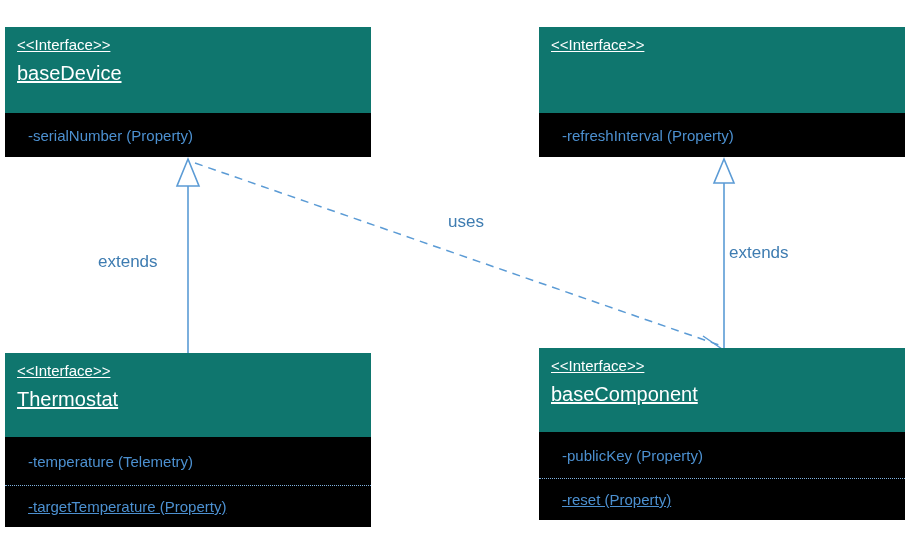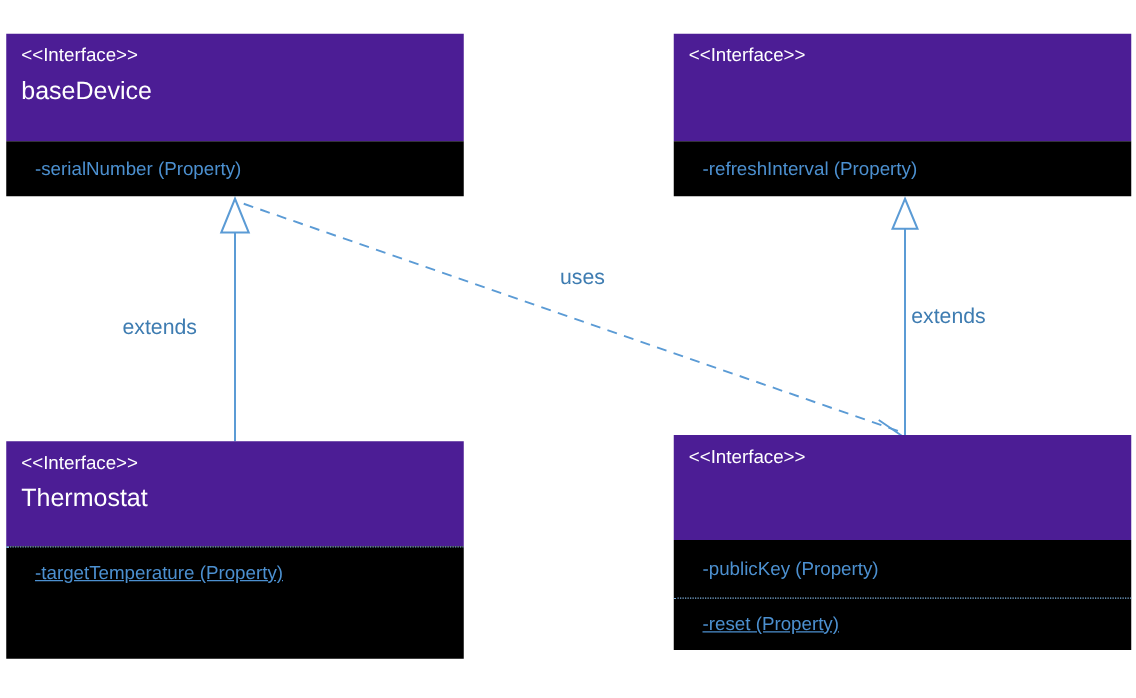--- a/index.html
+++ b/index.html
@@ -15,25 +15,26 @@
     width: 909px;
     height: 558px;
     background: #ffffff;
     overflow: hidden;
   }
   .uml-class {
     position: absolute;
     box-sizing: border-box;
   }
   .uml-header {
-    background: #4c1d95;
+    background: #0f766e;
     color: #ffffff;
     box-sizing: border-box;
     padding: 8px 0 0 12px;
     overflow: hidden;
+    text-decoration: underline;
   }
   .stereotype {
     font-size: 15px;
     line-height: 20px;
     color: #ffffff;
     white-space: nowrap;
   }
   .class-name {
     font-size: 20px;
     line-height: 30px;
@@ -123,27 +124,29 @@
       <div class="member-row" style="height:44px;">-refreshInterval (Property)</div>
     </div>
   </div>
 
   <div class="uml-class" style="left:5px; top:353px; width:366px; height:174px;">
     <div class="uml-header" style="height:84px;">
       <div class="stereotype">&lt;&lt;Interface&gt;&gt;</div>
       <div class="class-name">Thermostat</div>
     </div>
     <div class="uml-body" style="height:90px;">
+      <div class="member-row" style="height:48px;">-temperature (Telemetry)</div>
       <div class="member-row sep" style="height:42px;">-targetTemperature (Property)</div>
     </div>
   </div>
 
   <div class="uml-class" style="left:539px; top:348px; width:366px; height:172px;">
     <div class="uml-header" style="height:84px;">
       <div class="stereotype">&lt;&lt;Interface&gt;&gt;</div>
+      <div class="class-name">baseComponent</div>
     </div>
     <div class="uml-body" style="height:88px;">
       <div class="member-row" style="height:46px;">-publicKey (Property)</div>
       <div class="member-row sep" style="height:42px;">-reset (Property)</div>
     </div>
   </div>
 
 </div>
 
 </body></html>

